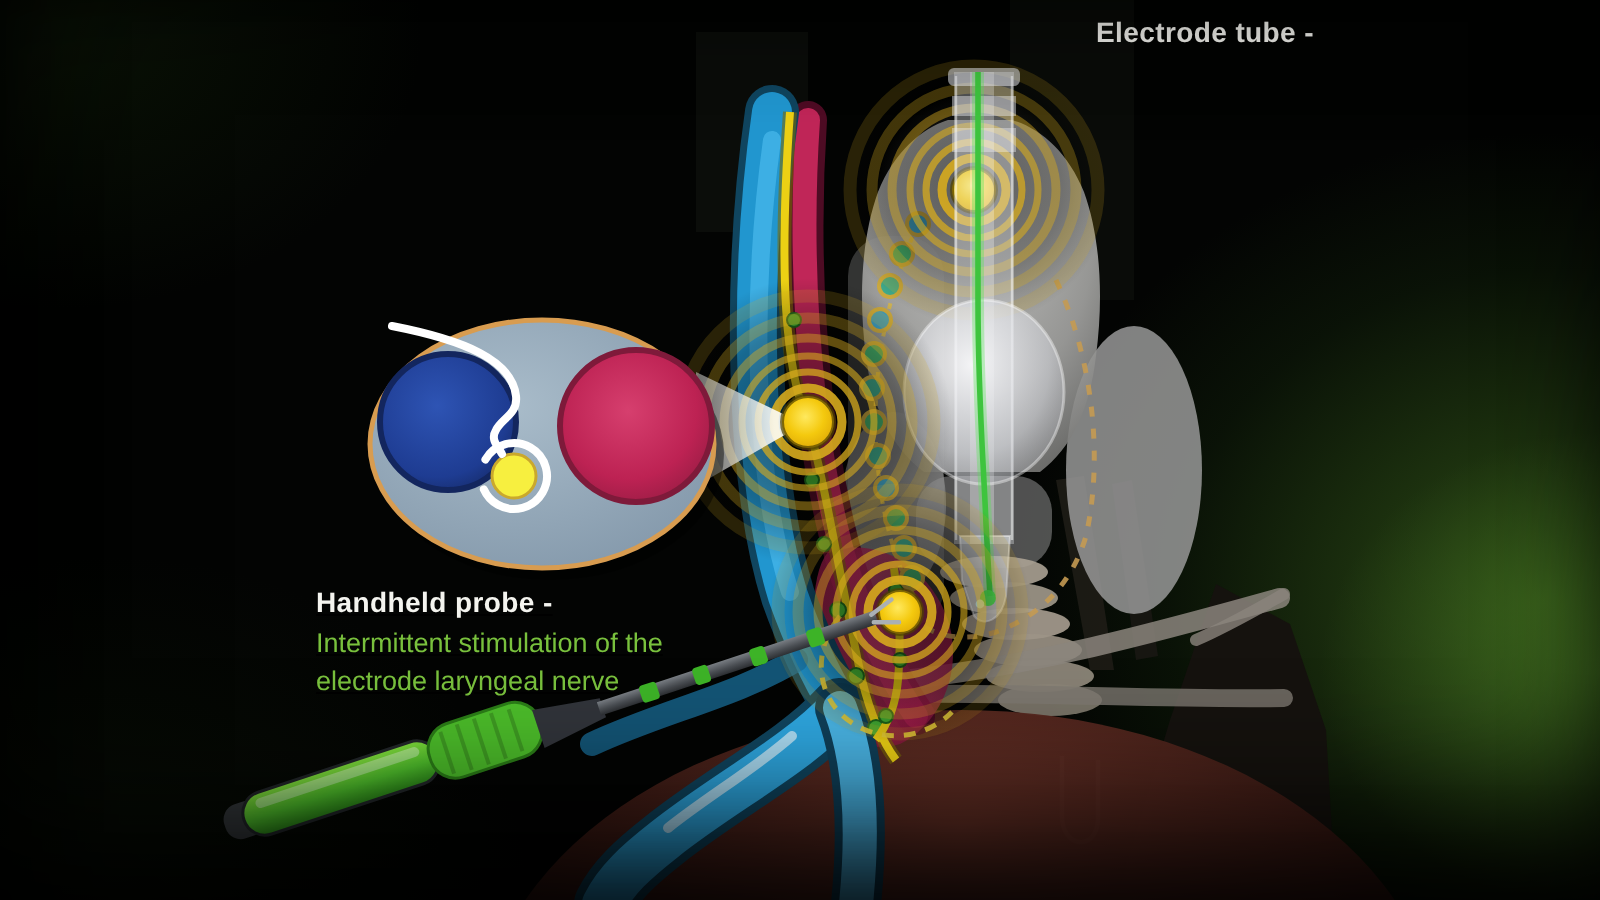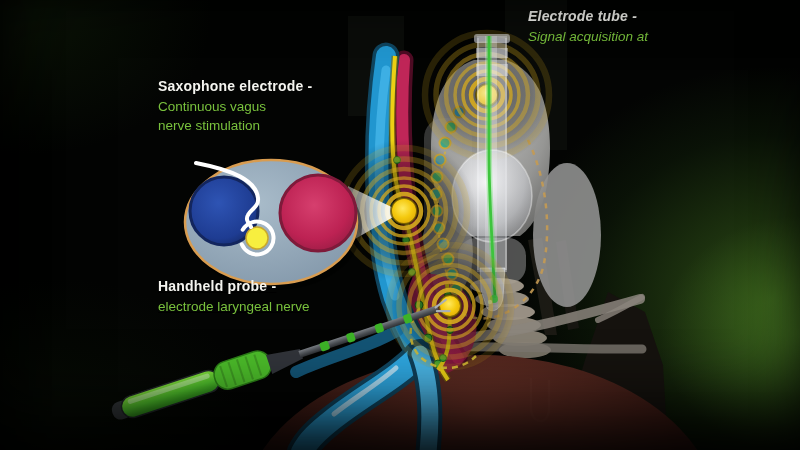--- a/index.html
+++ b/index.html
@@ -275,30 +275,25 @@
       <rect x="388" y="408.5" width="8" height="9" rx="2"></rect>
       <rect x="418" y="408.5" width="8" height="9" rx="2"></rect>
     </g>
     <g stroke="#aab0b5" stroke-width="2.2" stroke-linecap="round">
       <line x1="452" y1="411" x2="464" y2="407"></line>
       <line x1="452" y1="415" x2="464" y2="419"></line>
     </g>
   </g>
 </svg>
 
-<div class="label" style="left:158px;top:78px;">
-  <span class="title">Saxophone electrode -</span>
-  <span class="line">Continuous vagus</span>
-  <span class="line">nerve stimulation</span>
+
+<div class="label" style="left:548px;top:8px;">
+  <span class="title">Electrode tube -</span>
 </div>
 
-<div class="label" style="left:528px;top:8px;font-style:italic;">
-  <span class="title">Electrode tube -</span>
-  <span class="line">Signal acquisition at</span>
-</div>
-
-<div class="label" style="left:158px;top:278px;text-decoration:underline;">
+<div class="label" style="left:158px;top:293px;text-decoration:underline;">
   <span class="title">Handheld probe -</span>
+  <span class="line">Intermittent stimulation of the</span>
   <span class="line">electrode laryngeal nerve</span>
 </div>
 
 <div class="vignette"></div>
 </div>
 
 </body></html>

